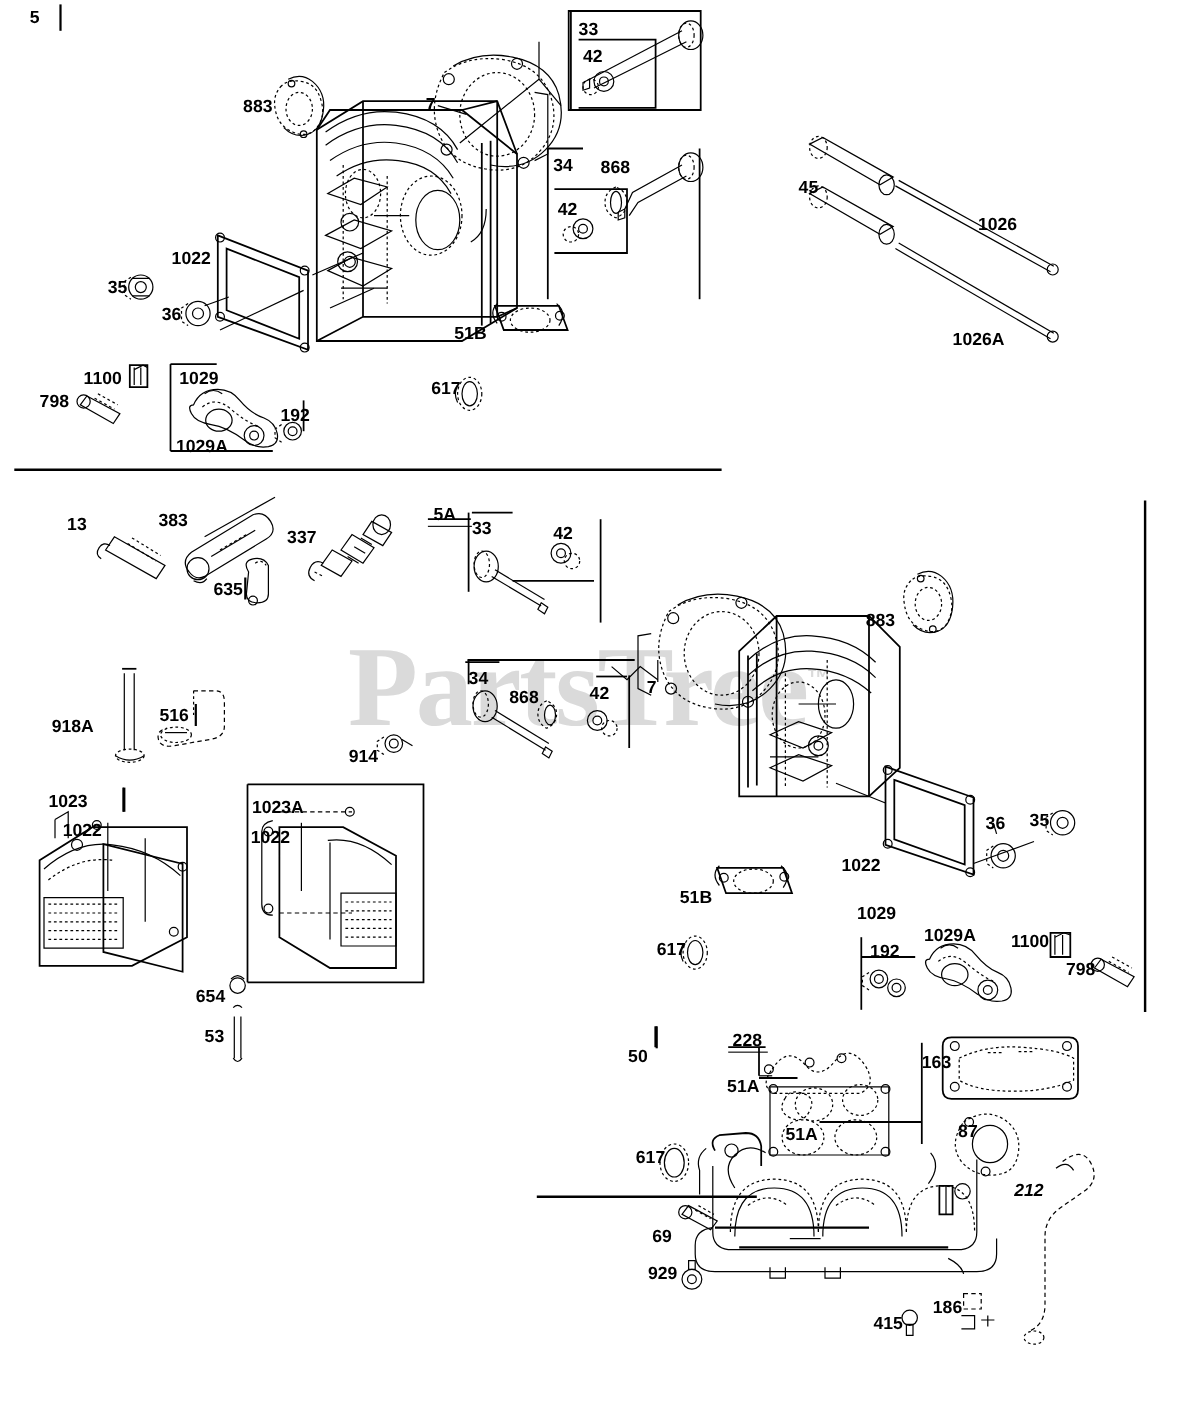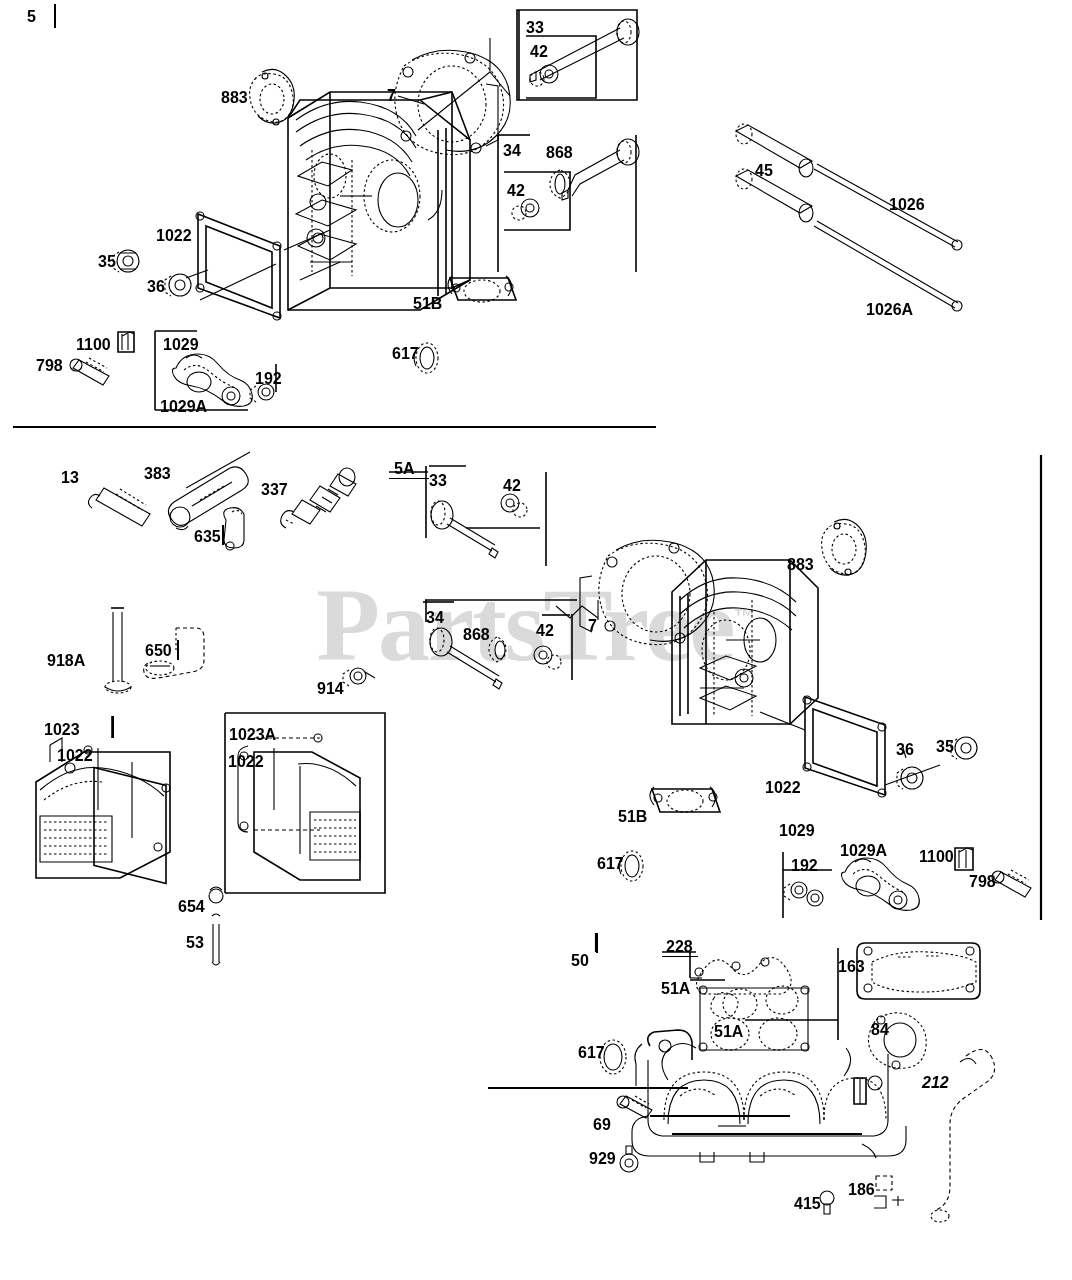--- a/index.html
+++ b/index.html
@@ -568,21 +568,21 @@
   <div class="lbl" style="left:27px;top:9px;">5</div>
   <div class="vline" style="left:54px;top:4px;height:24px;"></div>
 
   <div class="lbl" style="left:221px;top:90px;">883</div>
   <div class="lbl" style="left:387px;top:88px;">7</div>
   <div class="lbl" style="left:526px;top:20px;">33</div>
   <div class="lbl" style="left:530px;top:44px;">42</div>
   <div class="lbl" style="left:503px;top:143px;">34</div>
   <div class="lbl" style="left:546px;top:145px;">868</div>
   <div class="lbl" style="left:507px;top:183px;">42</div>
-  <div class="lbl" style="left:726px;top:163px;margin-left:29px;">45</div>
+  <div class="lbl" style="left:726px;top:163px;">45</div>
   <div class="lbl" style="left:889px;top:197px;">1026</div>
   <div class="lbl" style="left:866px;top:302px;">1026A</div>
   <div class="lbl" style="left:156px;top:228px;">1022</div>
   <div class="lbl" style="left:98px;top:254px;">35</div>
   <div class="lbl" style="left:147px;top:279px;">36</div>
   <div class="lbl" style="left:413px;top:296px;">51B</div>
   <div class="lbl" style="left:392px;top:346px;">617</div>
   <div class="lbl" style="left:76px;top:337px;">1100</div>
   <div class="lbl" style="left:36px;top:358px;">798</div>
   <div class="lbl" style="left:163px;top:337px;">1029</div>
@@ -595,21 +595,21 @@
   <div class="lbl" style="left:194px;top:529px;">635</div>
   <div class="lbl" style="left:394px;top:461px;">5A</div>
   <div class="lbl" style="left:429px;top:473px;">33</div>
   <div class="lbl" style="left:503px;top:478px;">42</div>
   <div class="lbl" style="left:426px;top:610px;">34</div>
   <div class="lbl" style="left:463px;top:627px;">868</div>
   <div class="lbl" style="left:536px;top:623px;">42</div>
   <div class="lbl" style="left:588px;top:618px;">7</div>
   <div class="lbl" style="left:317px;top:681px;">914</div>
   <div class="lbl" style="left:47px;top:653px;">918A</div>
-  <div class="lbl" style="left:145px;top:643px;">650</div>
+  <div class="lbl" style="left:145px;top:643px;">516</div>
   <div class="lbl" style="left:787px;top:557px;">883</div>
   <div class="lbl" style="left:896px;top:742px;">36</div>
   <div class="lbl" style="left:936px;top:739px;">35</div>
   <div class="lbl" style="left:765px;top:780px;">1022</div>
   <div class="lbl" style="left:618px;top:809px;">51B</div>
   <div class="lbl" style="left:779px;top:823px;">1029</div>
   <div class="lbl" style="left:597px;top:856px;">617</div>
   <div class="lbl" style="left:791px;top:858px;">192</div>
   <div class="lbl" style="left:840px;top:843px;">1029A</div>
   <div class="lbl" style="left:919px;top:849px;">1100</div>
@@ -619,21 +619,21 @@
   <div class="lbl" style="left:229px;top:727px;">1023A</div>
   <div class="lbl" style="left:228px;top:754px;">1022</div>
   <div class="lbl" style="left:178px;top:899px;">654</div>
   <div class="lbl" style="left:186px;top:935px;">53</div>
 
   <div class="lbl" style="left:571px;top:937px;margin-top:16px;">50</div>
   <div class="lbl" style="left:666px;top:939px;">228</div>
   <div class="lbl" style="left:661px;top:981px;">51A</div>
   <div class="lbl" style="left:714px;top:1024px;">51A</div>
   <div class="lbl" style="left:838px;top:959px;">163</div>
-  <div class="lbl" style="left:871px;top:1022px;">84</div>
+  <div class="lbl" style="left:871px;top:1022px;">87</div>
   <div class="lbl" style="left:922px;top:1075px;font-style:italic;">212</div>
   <div class="lbl" style="left:578px;top:1045px;">617</div>
   <div class="lbl" style="left:593px;top:1117px;">69</div>
   <div class="lbl" style="left:589px;top:1151px;">929</div>
   <div class="lbl" style="left:794px;top:1196px;">415</div>
   <div class="lbl" style="left:848px;top:1182px;">186</div>
 
   <div class="thin-h" style="left:389px;top:478px;width:40px;"></div>
   <div class="thin-h" style="left:662px;top:956px;width:36px;"></div>
   <div class="vline" style="left:596px;top:933px;height:20px;"></div>

